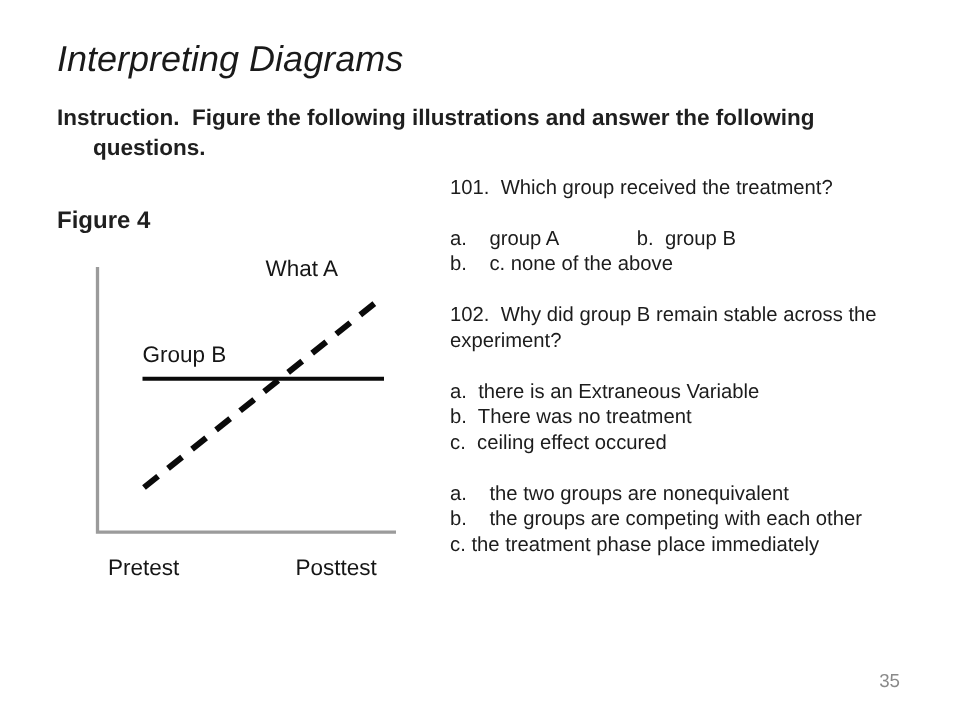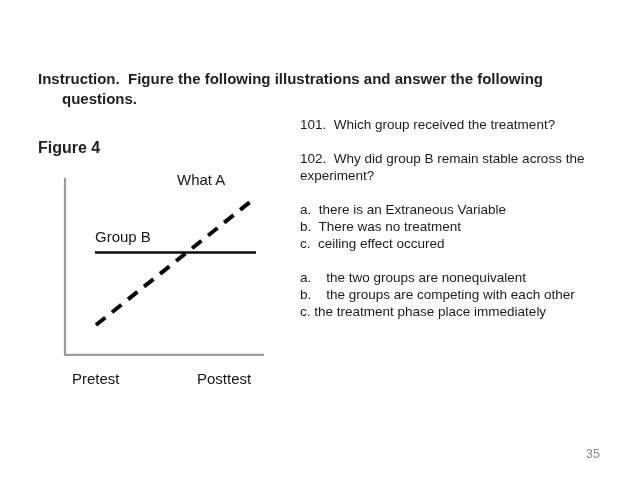--- a/index.html
+++ b/index.html
@@ -82,39 +82,42 @@
     top: 447px;
     font-size: 12.5px;
     color: #8a8a8a;
   }
 </style>
 </head>
 <body>
 
 <div class="slide">
 
+  <div class="title">Interpreting Diagrams</div>
 
   <div class="instruction">Instruction.  Figure the following illustrations and answer the following questions.</div>
 
   <div class="figure-label">Figure 4</div>
 
   <div class="figure-panel">
     <svg width="200" height="180" viewBox="0 0 200 180">
       <polyline points="1,2 1,178.8 200,178.8" fill="none" stroke="#9b9b9b" stroke-width="2.2"></polyline>
       <line x1="31" y1="76.5" x2="192" y2="76.5" stroke="#0a0a0a" stroke-width="2.6"></line>
       <line x1="32" y1="149" x2="186" y2="26" stroke="#0a0a0a" stroke-width="4" stroke-dasharray="12 8.5"></line>
     </svg>
     <div class="chart-label group-a-label">What A</div>
     <div class="chart-label group-b-label">Group B</div>
     <div class="chart-label x-tick-pretest">Pretest</div>
     <div class="chart-label x-tick-posttest">Posttest</div>
   </div>
 
   <div class="questions">
     <div class="qa-block">101.  Which group received the treatment?</div>
+    <div class="qa-block">a.    group A              b.  group B
+b.    c. none of the above</div>
     <div class="qa-block">102.  Why did group B remain stable across the
 experiment?</div>
     <div class="qa-block">a.  there is an Extraneous Variable
 b.  There was no treatment
 c.  ceiling effect occured</div>
     <div class="qa-block">a.    the two groups are nonequivalent
 b.    the groups are competing with each other
 c. the treatment phase place immediately</div>
   </div>
 

